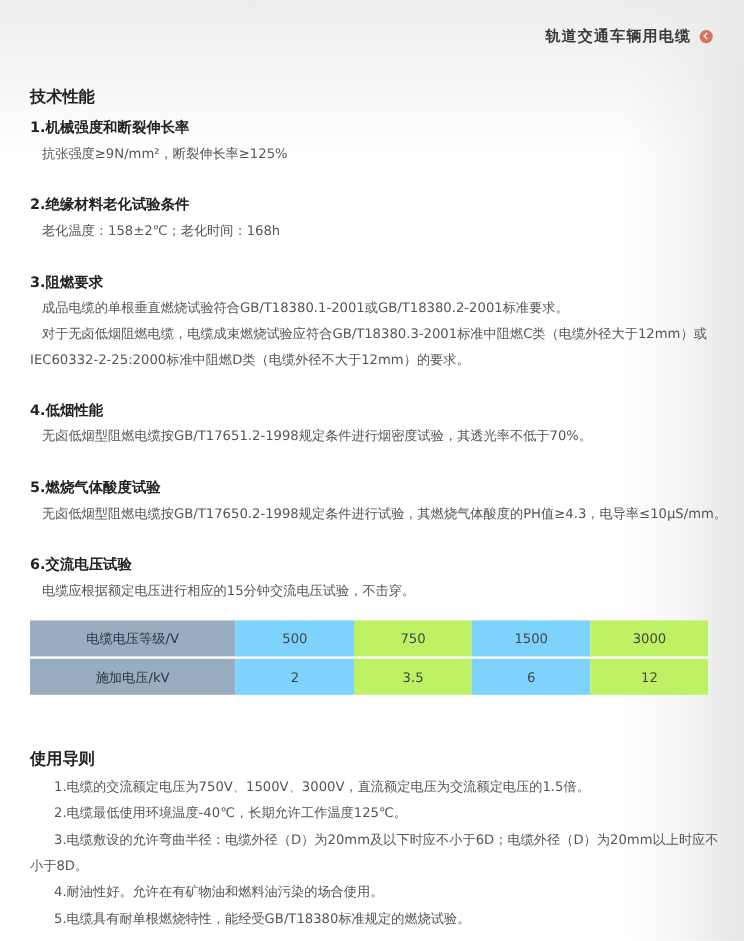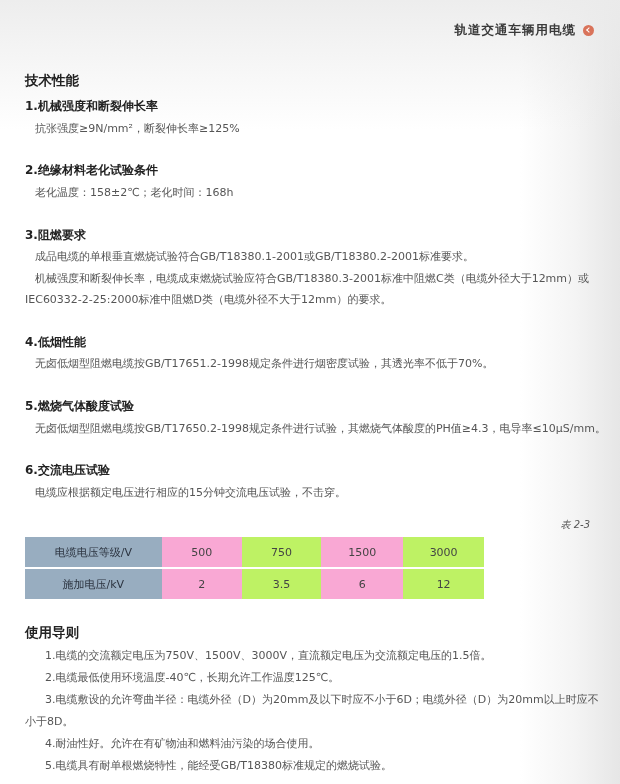--- a/index.html
+++ b/index.html
@@ -25,29 +25,29 @@
   .header .dot::after {
     content: ""; position: absolute; left: 4px; top: 3px; width: 3px; height: 3px;
     border-left: 1.3px solid #fff; border-bottom: 1.3px solid #fff; transform: rotate(45deg);
   }
   .abs { position: absolute; white-space: nowrap; }
   .h1 { font-size: 13.5px; font-weight: bold; color: #222; }
   .h2 { font-size: 12px; color: #222; font-weight: bold; }
   .p { font-size: 11px; color: #555; }
   .caption { font-size: 10px; color: #555; font-style: italic; }
   table.volt {
-    position: absolute; left: 25px; top: 537px; width: 459px; border-collapse: collapse;
+    position: absolute; left: 25px; top: 517px; width: 565px; border-collapse: collapse;
     font-size: 11px; color: #444; border-radius: 12px;
   }
   table.volt td {
     height: 30px; text-align: center; border-bottom: 2px solid #fff; padding: 0;
   }
   table.volt tr:last-child td { border-bottom: none; }
   table.volt td.head { background: #98adc0; color: #2c3440; width: 172px; }
-  table.volt td.light { background: #f9a8d4; width: 100px; }
+  table.volt td.light { background: #7dd3fc; width: 100px; }
   table.volt td.dark { background: #bef264; width: 98px; }
 </style>
 </head>
 <body>
 
 <div class="top-shade"></div>
 
 <div class="header">
   <span>轨道交通车辆用电缆</span>
   <span class="dot"></span>
@@ -56,21 +56,21 @@
 <div class="abs h1" style="left:25px; top:72px;">技术性能</div>
 
 <div class="abs h2" style="left:25px; top:98px;">1.机械强度和断裂伸长率</div>
 <div class="abs p" style="left:35px; top:121px;text-align:center;">抗张强度≥9N/mm²，断裂伸长率≥125%</div>
 
 <div class="abs h2" style="left:25px; top:162px;">2.绝缘材料老化试验条件</div>
 <div class="abs p" style="left:35px; top:185px;">老化温度：158±2℃；老化时间：168h</div>
 
 <div class="abs h2" style="left:25px; top:227px;">3.阻燃要求</div>
 <div class="abs p" style="left:35px; top:249px;">成品电缆的单根垂直燃烧试验符合GB/T18380.1-2001或GB/T18380.2-2001标准要求。</div>
-<div class="abs p" style="left:35px; top:271px;">机械强度和断裂伸长率，电缆成束燃烧试验应符合GB/T18380.3-2001标准中阻燃C类（电缆外径大于12mm）或</div>
+<div class="abs p" style="left:35px; top:271px;">对于无卤低烟阻燃电缆，电缆成束燃烧试验应符合GB/T18380.3-2001标准中阻燃C类（电缆外径大于12mm）或</div>
 <div class="abs p" style="left:25px; top:292px;">IEC60332-2-25:2000标准中阻燃D类（电缆外径不大于12mm）的要求。</div>
 
 <div class="abs h2" style="left:25px; top:334px;">4.低烟性能</div>
 <div class="abs p" style="left:35px; top:356px;">无卤低烟型阻燃电缆按GB/T17651.2-1998规定条件进行烟密度试验，其透光率不低于70%。</div>
 
 <div class="abs h2" style="left:25px; top:398px;">5.燃烧气体酸度试验</div>
 <div class="abs p" style="left:35px; top:421px;">无卤低烟型阻燃电缆按GB/T17650.2-1998规定条件进行试验，其燃烧气体酸度的PH值≥4.3，电导率≤10μS/mm。</div>
 
 <div class="abs h2" style="left:25px; top:462px;">6.交流电压试验</div>
 <div class="abs p" style="left:35px; top:485px;text-align:center;">电缆应根据额定电压进行相应的15分钟交流电压试验，不击穿。</div>

